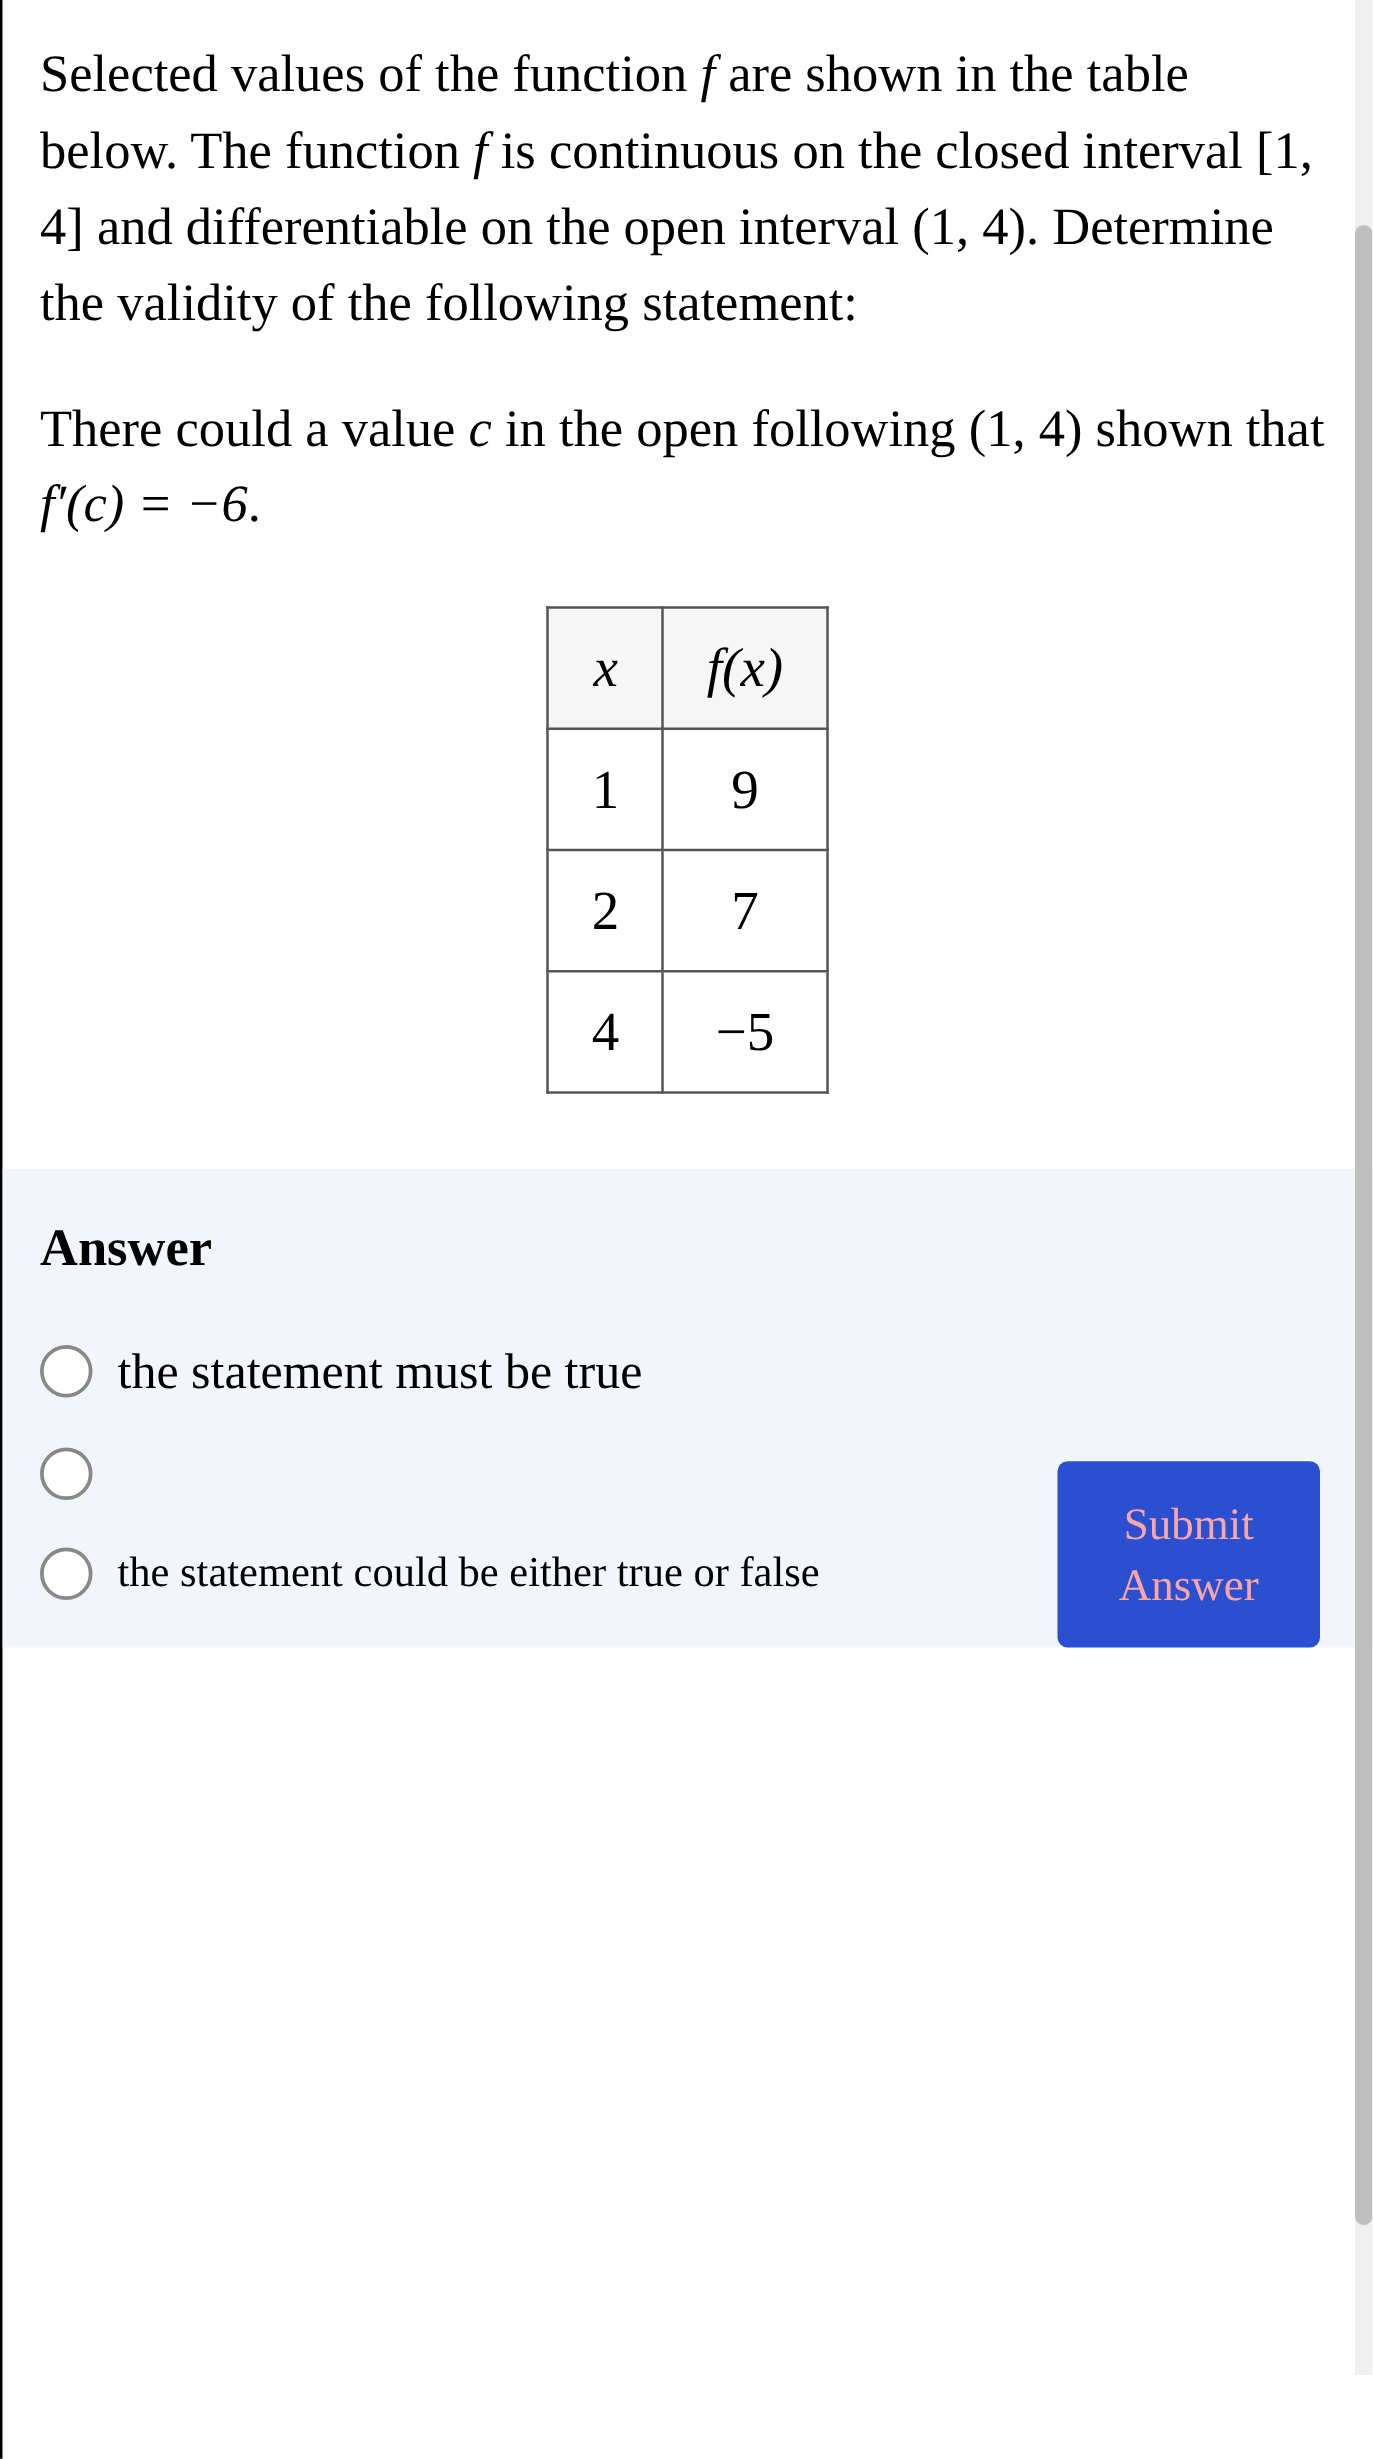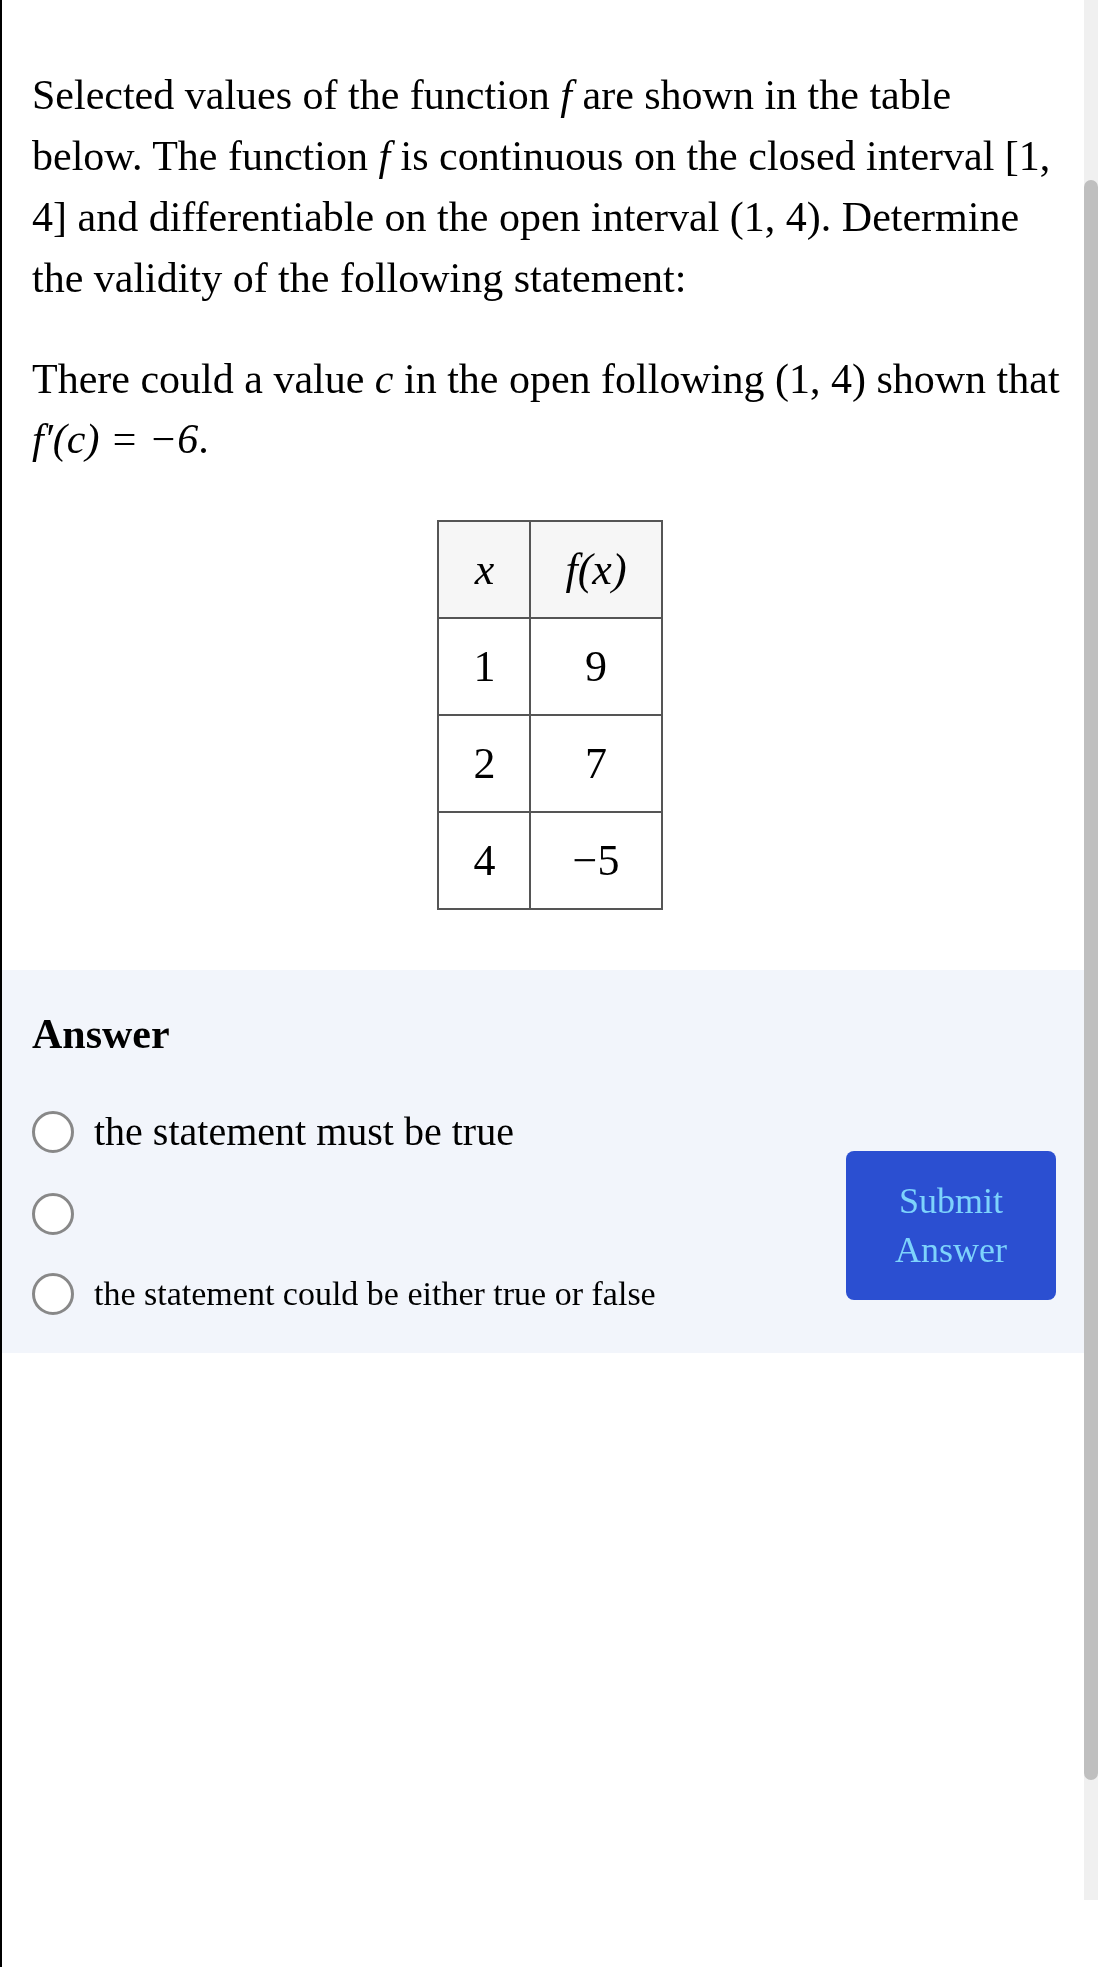--- a/index.html
+++ b/index.html
@@ -25,21 +25,21 @@
   .scrollbar-thumb {
     position: absolute;
     right: 0;
     top: 180px;
     width: 14px;
     height: 1600px;
     background: #bfbfbf;
     border-radius: 7px;
   }
   .content { padding: 30px 30px 0 30px; }
-  .para { line-height: 1.45; margin-bottom: 40px; margin-top: 35px; }
+  .para { line-height: 1.45; margin-bottom: 40px; }
   .ital { font-style: italic; font-family: 'Times New Roman', serif; }
   .statement { line-height: 1.45; margin-bottom: 50px; }
   .tablewrap { display:flex; justify-content:center; margin-bottom:60px; }
   table.vals { border-collapse: collapse; }
   table.vals th, table.vals td {
     border: 2px solid #555;
     text-align: center;
     font-size: 44px;
     padding: 22px 34px;
     font-weight: normal;
@@ -50,37 +50,37 @@
     background: #f2f5fb;
     padding: 40px 42px 0 30px;
     margin: 0 -30px;
   }
   .answer h3 {
     font-family: 'Times New Roman', serif;
     font-weight: bold;
     font-size: 42px;
     margin: 0 0 50px 0;
   }
-  .opts-row { display:flex; align-items:center; gap:30px; }
+  .opts-row { display:flex; align-items:flex-end; gap:30px; }
   .opts { flex:1; }
   .opt {
     display:flex; align-items:center; gap:20px;
     margin-bottom: 38px;
     font-family: 'Times New Roman', serif;
     font-size: 40px;
   }
   .opt.small { font-size: 34px; }
   .radio {
     width: 42px; height: 42px; flex: 0 0 42px;
     border: 3px solid #888; border-radius: 50%;
     background: #fff;
   }
   .submit {
     background: #2b4fd1;
-    color: #7dd3fc;
+    color: #fca5a5;
     font-family: 'Times New Roman', serif;
     font-size: 36px;
     text-align: center;
     padding: 26px 30px;
     border-radius: 8px;
     line-height: 1.35;
     width: 210px;
     flex: 0 0 210px;
     margin-top: -10px;
   }

